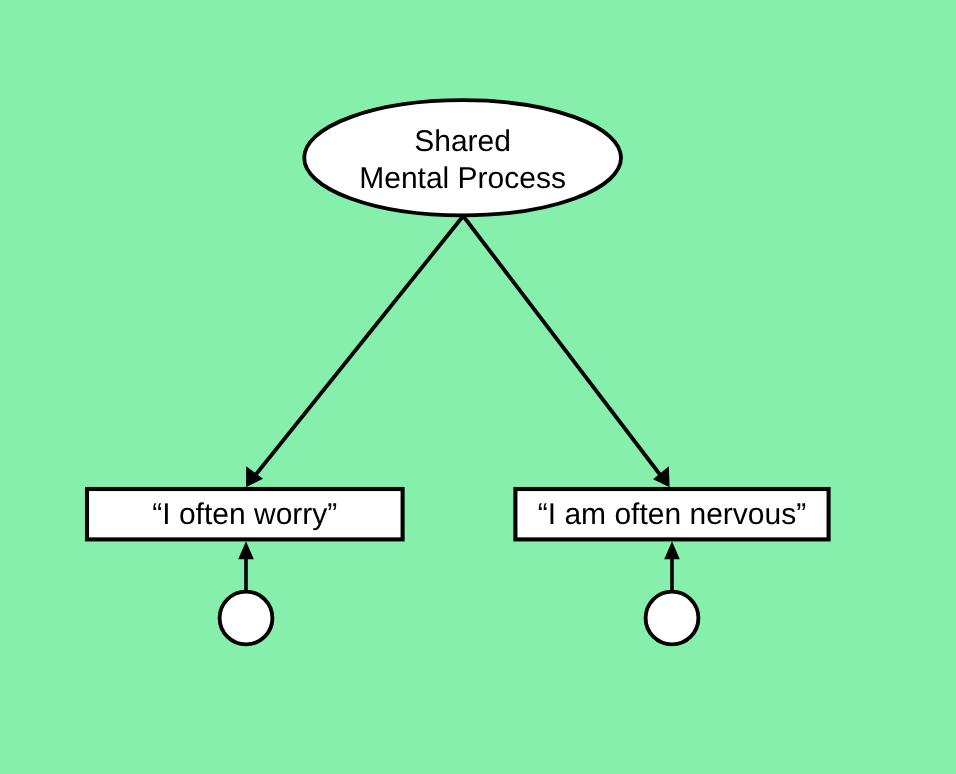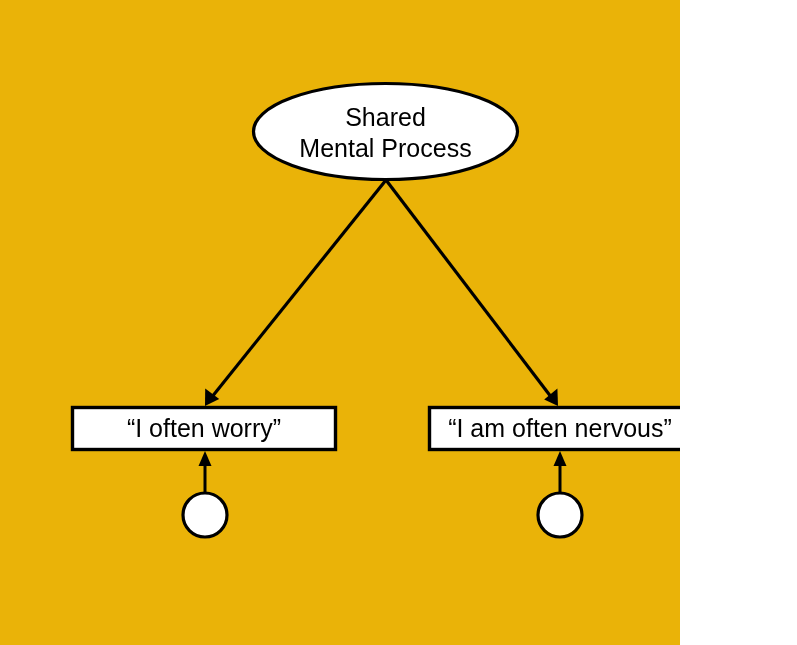--- a/index.html
+++ b/index.html
@@ -6,23 +6,23 @@
   html, body {
     margin: 0;
     padding: 0;
     background: #ffffff;
   }
   body {
     font-family: "Liberation Sans", sans-serif;
   }
   #diagram-canvas {
     position: relative;
-    width: 680px;
+    width: 797px;
     height: 645px;
-    background: #eab308;
+    background: #86efac;
     overflow: hidden;
   }
   #diagram-canvas svg {
     position: absolute;
     top: 0;
     left: 0;
     width: 797px;
     height: 645px;
   }
   .node-shape {

